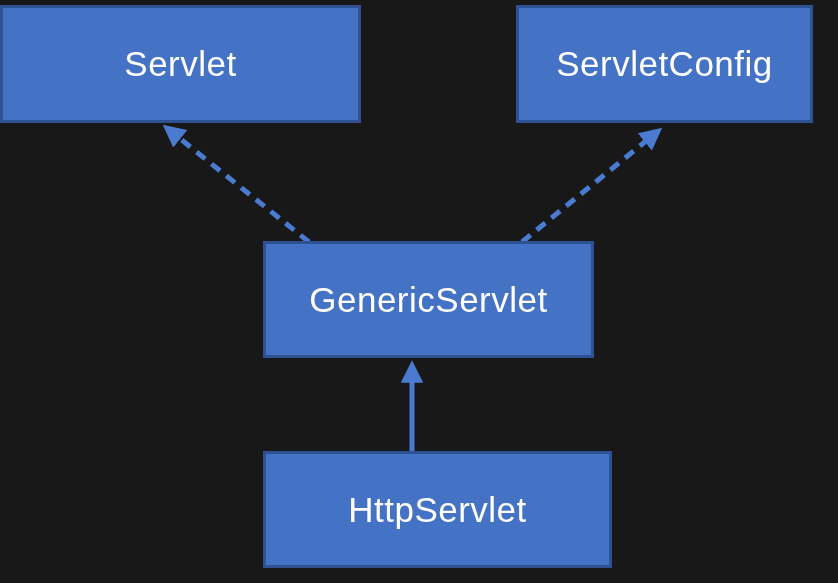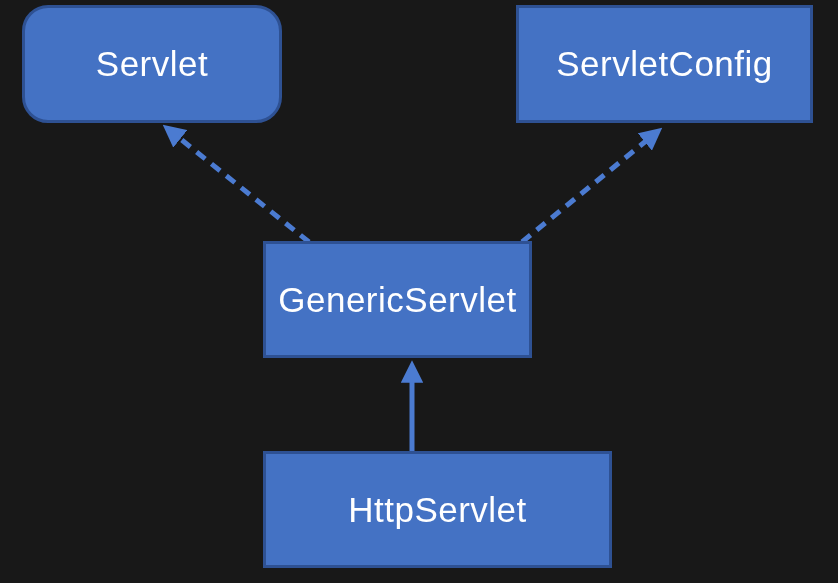--- a/index.html
+++ b/index.html
@@ -26,23 +26,23 @@
     border: 3px solid #2e5193;
     display: flex;
     align-items: center;
     justify-content: center;
     color: #ffffff;
     font-size: 35px;
     font-weight: 300;
     letter-spacing: 0.5px;
     white-space: nowrap;
   }
-  .node-servlet        { left: 22px;  top: 5px;   width: 260px; height: 118px; border-radius: 26px; }
+  .node-servlet        { left: 0;  top: 5px;   width: 361px; height: 118px; }
   .node-servlet-config { left: 516px; top: 5px;   width: 297px; height: 118px; align-items: center; }
-  .node-generic        { left: 263px; top: 241px; width: 269px; height: 117px; }
+  .node-generic        { left: 263px; top: 241px; width: 331px; height: 117px; }
   .node-http           { left: 263px; top: 451px; width: 349px; height: 117px; }
 </style>
 </head>
 <body>
 
 <div class="canvas">
 
   <svg class="arrow-layer" width="838" height="583" viewBox="0 0 838 583" xmlns="http://www.w3.org/2000/svg">
     <defs>
       <marker id="arrowhead" viewBox="0 0 10 10" refX="7" refY="5" markerWidth="4.5" markerHeight="4.5" orient="auto-start-reverse" markerUnits="strokeWidth">

